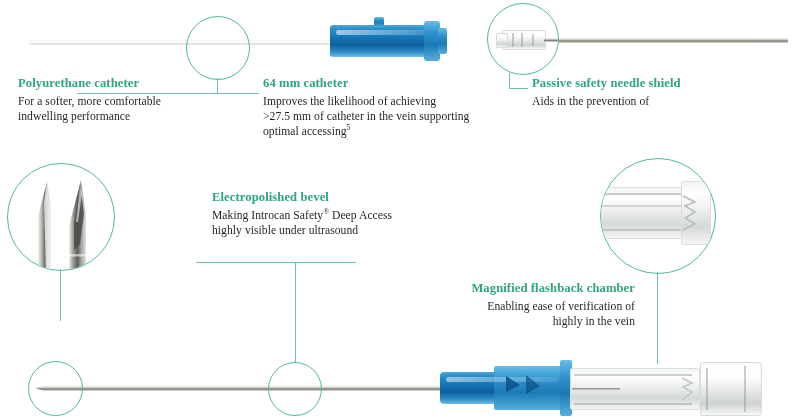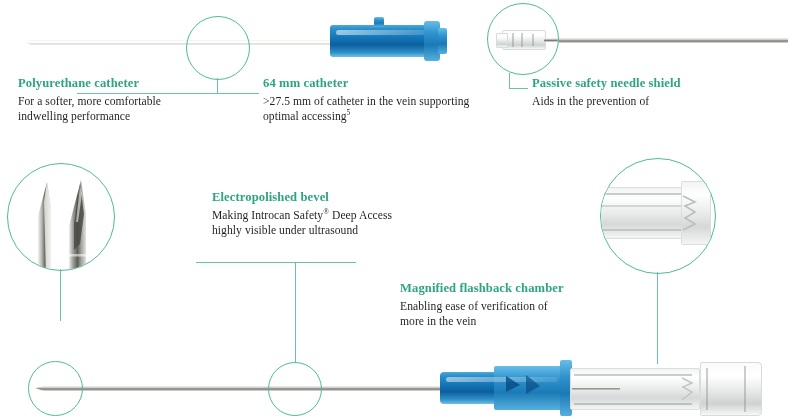--- a/index.html
+++ b/index.html
@@ -34,21 +34,21 @@
     white-space: nowrap;
     margin-bottom: 3px;
   }
   .callout-body {
     color: #231f20;
     font-size: 11.6px;
     line-height: 15.2px;
     letter-spacing: .05px;
   }
   .callout-body .line { display: block; white-space: nowrap; }
-  .callout.right-align { }
+  .callout.right-align { text-align: right; }
   .callout sup {
     font-size: 7.6px;
     vertical-align: super;
     line-height: 0;
   }
   .reg {
     font-size: 7.6px;
     vertical-align: super;
     line-height: 0;
   }
@@ -159,20 +159,21 @@
     <div class="callout-title">Polyurethane catheter</div>
     <div class="callout-body">
       <span class="line">For a softer, more comfortable</span>
       <span class="line">indwelling performance</span>
     </div>
   </div>
 
   <div class="callout" style="left:263px; top:76px; width:260px;">
     <div class="callout-title">64 mm catheter</div>
     <div class="callout-body">
+      <span class="line">Improves the likelihood of achieving</span>
       <span class="line">&gt;27.5 mm of catheter in the vein supporting</span>
       <span class="line"><span>optimal accessing</span><sup>5</sup></span>
     </div>
   </div>
 
   <div class="callout" style="left:532px; top:76px; width:250px;">
     <div class="callout-title">Passive safety needle shield</div>
     <div class="callout-body">
       <span class="line">Aids in the prevention of</span>
     </div>
@@ -239,21 +240,21 @@
       <path d="M4 6 L16 12 L6 16 L16 22 L6 28 L16 34 L4 40" fill="none" stroke="#b9bebe" stroke-width="1.6"></path>
     </svg>
   </div>
 
   <div class="lead v" style="left:657px; top:272px; height:92px;"></div>
 
   <div class="callout right-align" style="left:400px; top:281px; width:235px;">
     <div class="callout-title">Magnified flashback chamber</div>
     <div class="callout-body">
       <span class="line">Enabling ease of verification of</span>
-      <span class="line">more in the vein</span>
+      <span class="line">highly in the vein</span>
     </div>
   </div>
 
   <div class="art shaft-steel" style="left:35px; top:386px; width:405px; height:5px;
               clip-path: polygon(0 40%, 9px 0, 100% 0, 100% 100%, 9px 100%);"></div>
 
   <div class="circle" style="left:28px; top:361px; width:55px; height:55px;"></div>
 
   <div class="circle" style="left:268px; top:362px; width:54px; height:54px;"></div>
 

